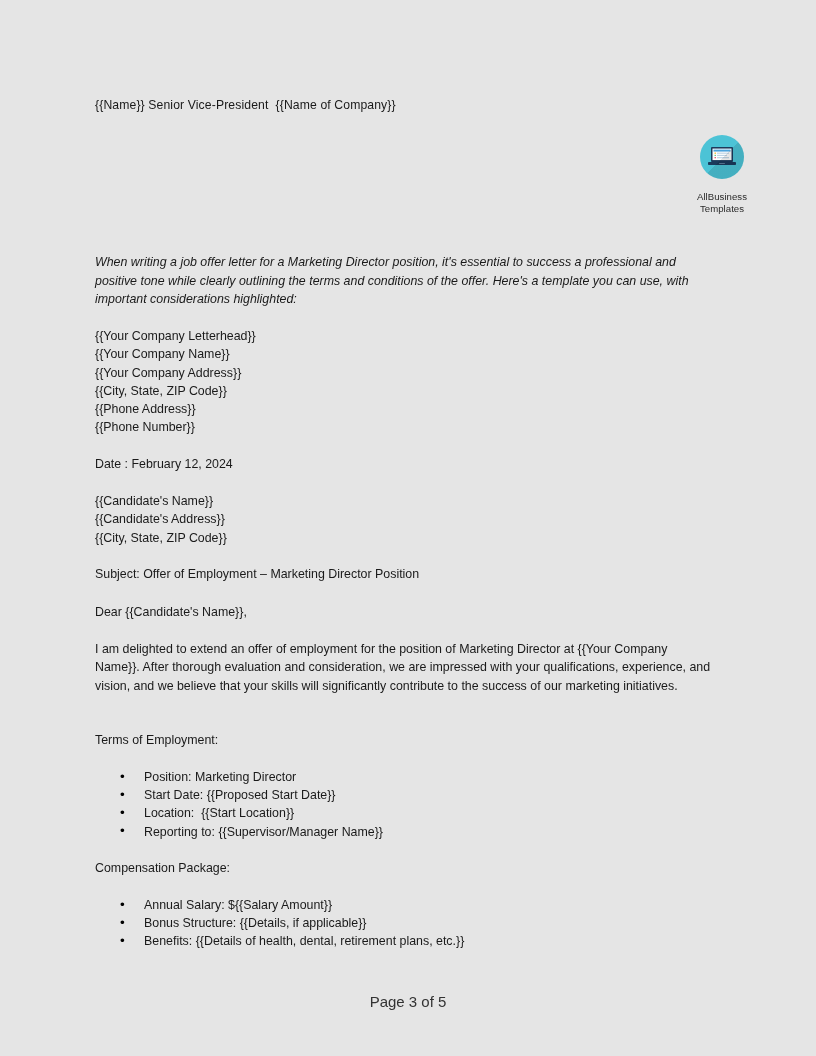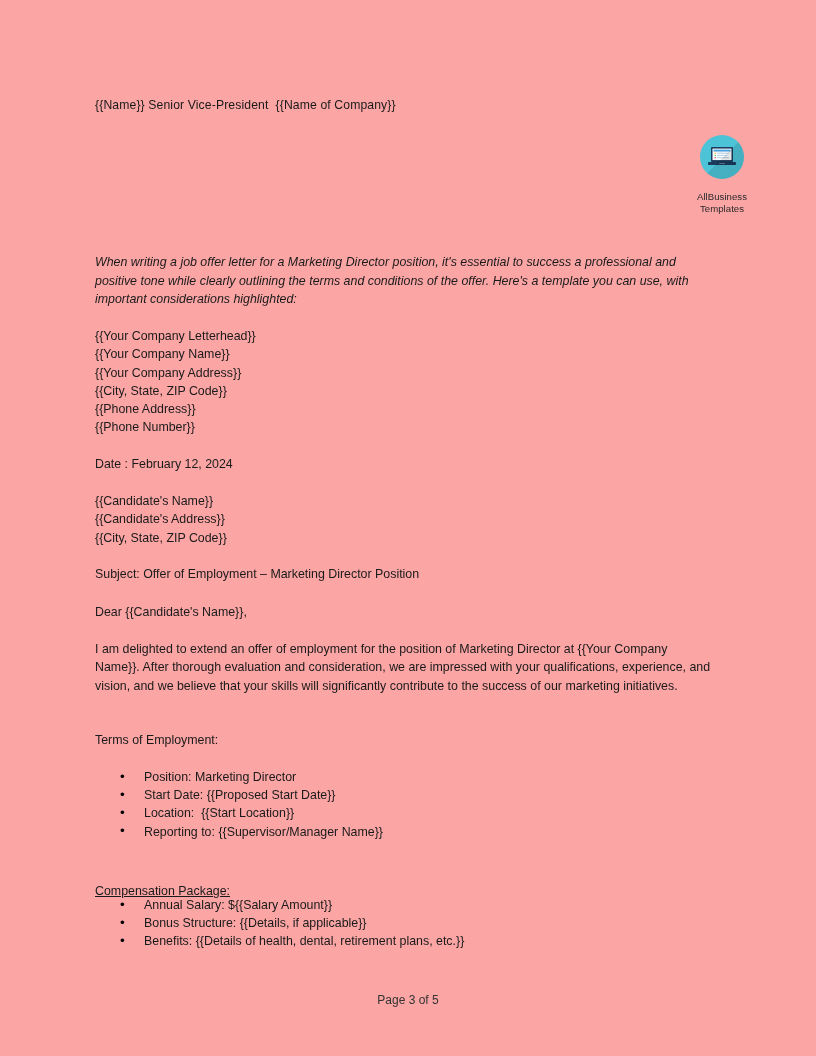--- a/index.html
+++ b/index.html
@@ -14,21 +14,21 @@
     position: relative;
     overflow: hidden;
     font-family: "Liberation Sans", sans-serif;
     color: #1a1a1a;
     -webkit-font-smoothing: antialiased;
   }
 
   .page {
     position: absolute;
     inset: 0;
-    background: #fca5a5;
+    background: #e5e5e5;
   }
 
   
   .header-line {
     position: absolute;
     left: 95px;
     top: 97px;
     font-size: 12.2px;
     line-height: 16px;
     letter-spacing: 0.01em;
@@ -101,21 +101,21 @@
     font-style: italic;
     line-height: 18.5px;
   }
   .letterhead   { top: 327px; }
   .date-line    { top: 455px; }
   .candidate    { top: 492px; }
   .subject      { top: 565px; }
   .salutation   { top: 603px; }
   .body-para    { top: 640px; line-height: 18.3px; }
   .terms-head   { top: 731px; }
-  .comp-head    { top: 882px; text-decoration: underline; }
+  .comp-head    { top: 859px; }
 
   .lines div { white-space: pre; }
 
   
   ul.bullets {
     position: absolute;
     left: 95px;
     margin: 0;
     padding: 0;
     list-style: none;
@@ -141,21 +141,21 @@
   .terms-list { top: 768px; }
   .comp-list  { top: 896px; }
 
   
   .footer {
     position: absolute;
     left: 0;
     right: 0;
     top: 993px;
     text-align: center;
-    font-size: 12px;
+    font-size: 15px;
     color: #333333;
   }
 </style>
 </head>
 <body>
 
 <div class="page">
 
   <div class="header-line">{{Name}} Senior Vice-President  {{Name of Company}}</div>
 

